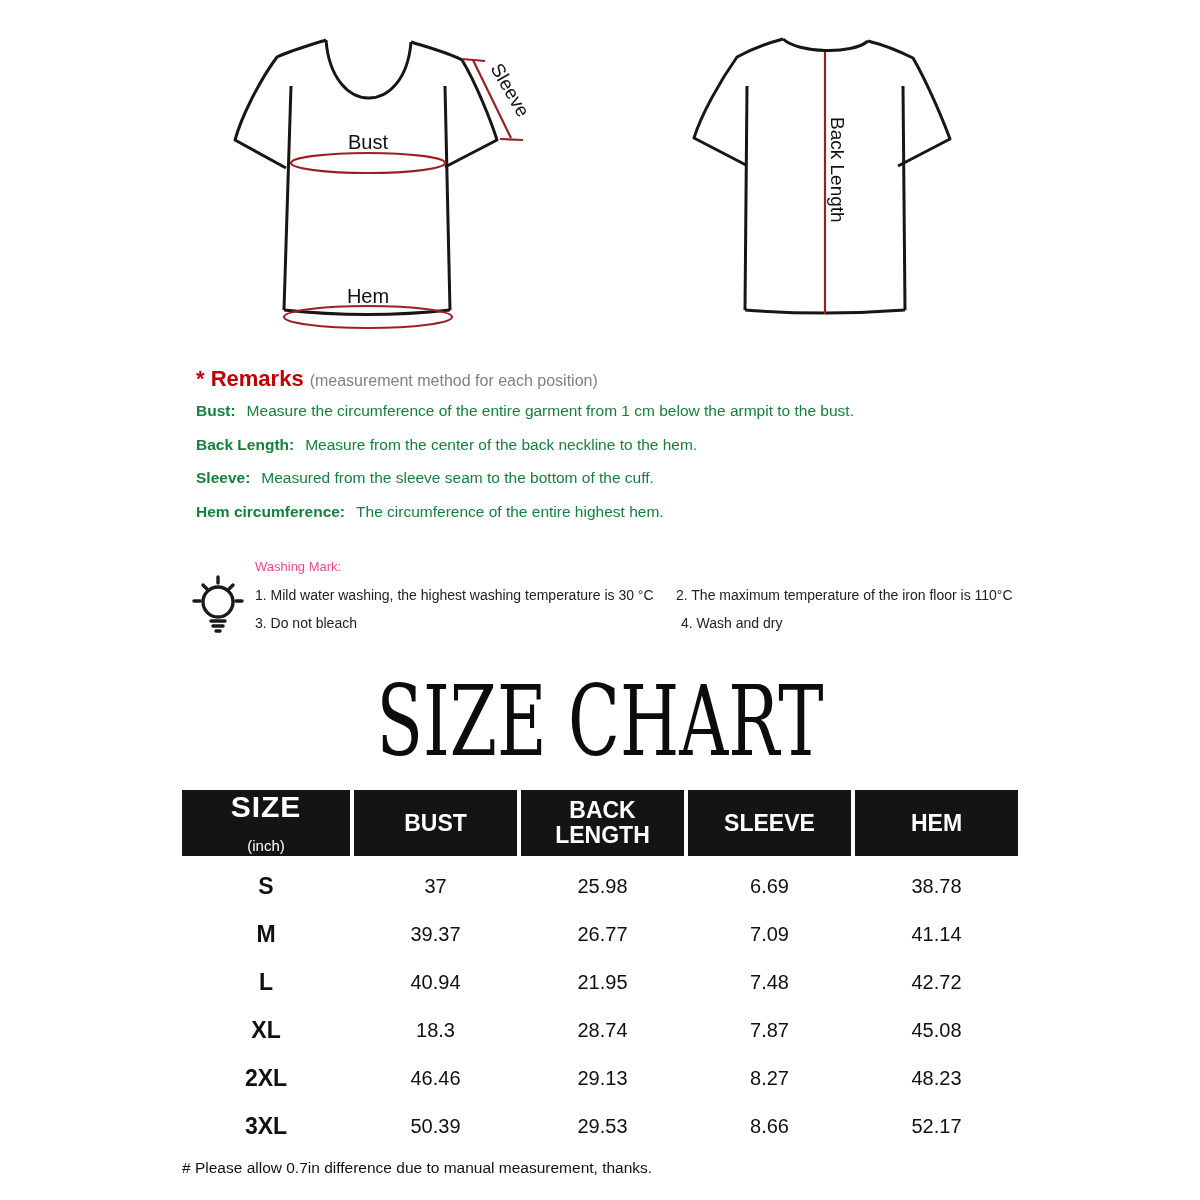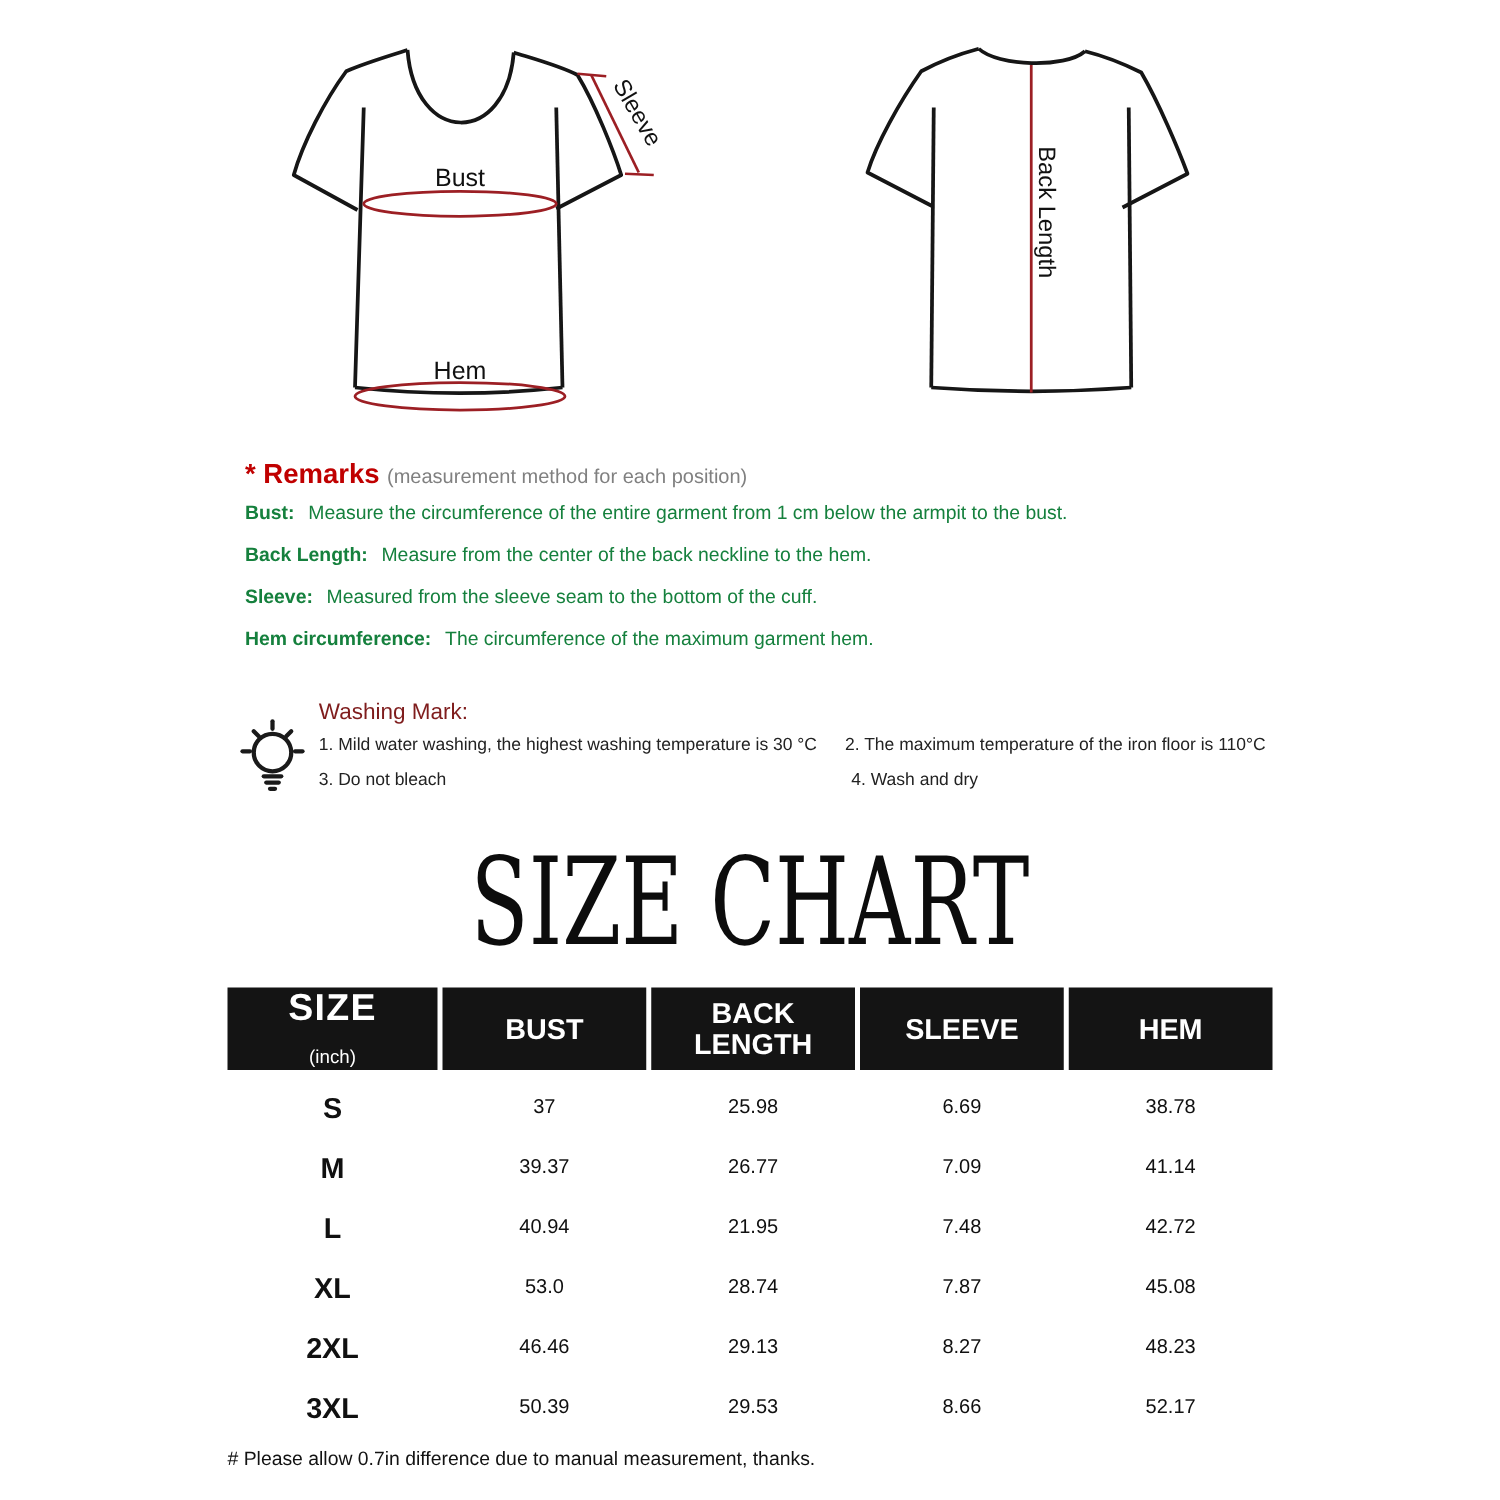--- a/index.html
+++ b/index.html
@@ -11,21 +11,21 @@
   svg text{font-family:"Liberation Sans","DejaVu Sans",sans-serif;}
 
   
   .remarks-head{left:196px;top:366px;font-size:18px;}
   .remarks-title{color:#c00000;font-weight:bold;font-size:22px;}
   .remarks-sub{color:#808080;font-size:16px;margin-left:6px;}
   .remark{left:196px;font-size:15.5px;color:#15803d;white-space:nowrap;}
   .rlabel{font-weight:bold;margin-right:11px;}
 
   
-  .wash-title{left:255px;top:559px;font-size:18px;color:#7f1d1d;}
+  .wash-title{left:255px;top:559px;font-size:13px;color:#ec4899;}
   .wash-item{font-size:14px;color:#222;white-space:nowrap;}
 
   
   .size-chart-title{
     left:0;top:672px;width:1200px;text-align:center;
     font-family:"DejaVu Serif","Liberation Serif",serif;
     font-size:97px;line-height:100px;color:#0c0c0c;
     transform:scaleX(0.70);transform-origin:50% 50%;
     letter-spacing:0px;white-space:nowrap;
   }
@@ -36,21 +36,21 @@
   .th{
     background:#141414;color:#ffffff;height:66px;
     display:flex;flex-direction:column;align-items:center;justify-content:center;
     font-weight:bold;font-size:23px;text-align:center;line-height:25px;
   }
   .th-main{font-size:30px;line-height:30px;letter-spacing:1px;text-align:center;}
   .th-sub{font-size:15px;font-weight:normal;line-height:17px;margin-top:15px;}
   .th-wrap{max-width:118px;}
   .tbody{margin-top:6px;}
   .trow{height:48px;align-items:center;}
-  .td{text-align:center;font-size:16px;color:#101010;}
+  .td{text-align:center;font-size:20px;color:#101010;}
   .td-size{font-size:23px;font-weight:bold;}
 
   .footnote{left:182px;top:1159px;font-size:15.5px;color:#121212;}
 </style>
 </head>
 <body>
 
 <div class="page">
 
   <svg class="abs" style="left:222px;top:22px;" width="312" height="312" viewBox="0 0 312 312">
@@ -103,21 +103,21 @@
   <div class="abs remark" style="top:402px">
     <span class="rlabel">Bust:</span><span>Measure the circumference of the entire garment from 1 cm below the armpit to the bust.</span>
   </div>
   <div class="abs remark" style="top:436px">
     <span class="rlabel">Back Length:</span><span>Measure from the center of the back neckline to the hem.</span>
   </div>
   <div class="abs remark" style="top:469px">
     <span class="rlabel">Sleeve:</span><span>Measured from the sleeve seam to the bottom of the cuff.</span>
   </div>
   <div class="abs remark" style="top:503px">
-    <span class="rlabel">Hem circumference:</span><span>The circumference of the maximum garment hem.</span>
+    <span class="rlabel">Hem circumference:</span><span>The circumference of the entire highest hem.</span>
   </div>
 
   <svg class="abs" style="left:191px;top:571px;" width="58" height="64" viewBox="0 0 58 64">
     <g stroke="#1a1a1a" stroke-width="3.4" stroke-linecap="round" fill="none">
       <circle cx="27" cy="31" r="15"></circle>
       <line x1="27" y1="6" x2="27" y2="12"></line>
       <line x1="12" y1="14" x2="16" y2="18"></line>
       <line x1="42" y1="14" x2="38" y2="18"></line>
       <line x1="3" y1="30" x2="9" y2="30"></line>
       <line x1="45" y1="30" x2="51" y2="30"></line>
@@ -164,21 +164,21 @@
       </div>
       <div class="trow">
         <div class="td td-size">L</div>
         <div class="td">40.94</div>
         <div class="td">21.95</div>
         <div class="td">7.48</div>
         <div class="td">42.72</div>
       </div>
       <div class="trow">
         <div class="td td-size">XL</div>
-        <div class="td">53.0</div>
+        <div class="td">18.3</div>
         <div class="td">28.74</div>
         <div class="td">7.87</div>
         <div class="td">45.08</div>
       </div>
       <div class="trow">
         <div class="td td-size">2XL</div>
         <div class="td">46.46</div>
         <div class="td">29.13</div>
         <div class="td">8.27</div>
         <div class="td">48.23</div>

